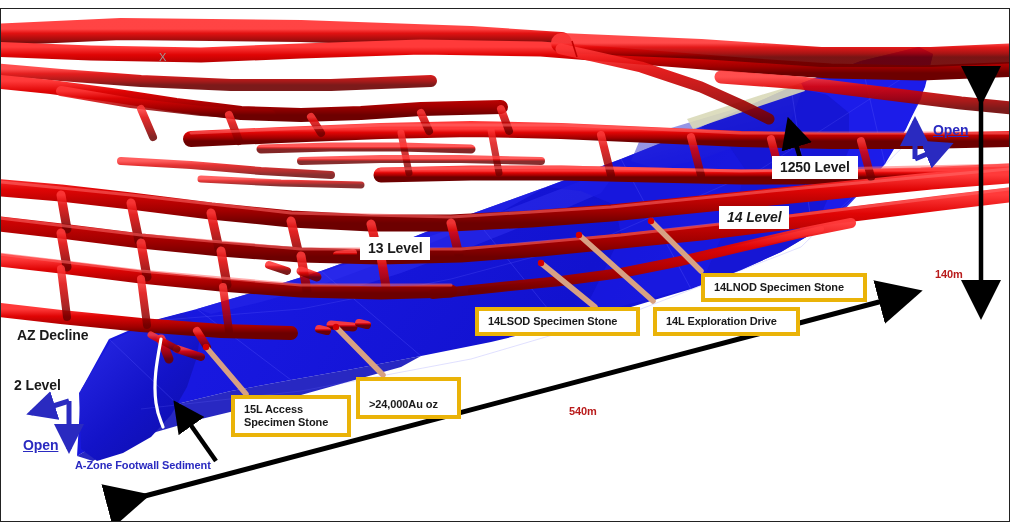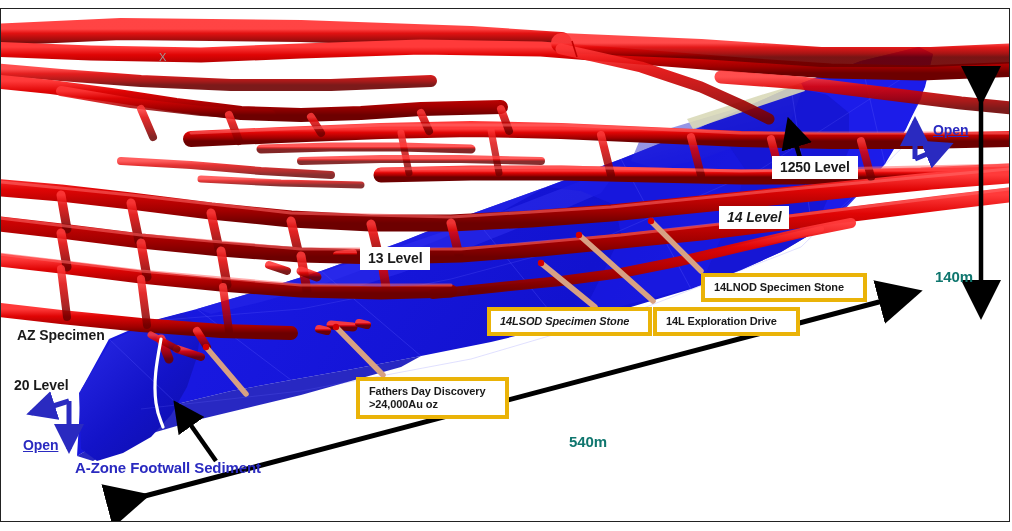--- a/index.html
+++ b/index.html
@@ -72,29 +72,29 @@
     padding: 0;
     color: #2a2ac0;
     font-size: 14px;
     text-decoration: underline;
   }
   .lbl.blue-sm {
     background: transparent;
     border: none;
     padding: 0;
     color: #2a2ac0;
-    font-size: 15px;
+    font-size: 11px;
     font-weight: bold;
   }
   .lbl.scale {
     background: transparent;
     border: none;
     padding: 0;
-    color: #0f766e;
-    font-size: 15px;
+    color: #b91c1c;
+    font-size: 11px;
     font-weight: bold;
   }
   .xmark {
     position: absolute;
     color: #9a9a9a;
     font-size: 11px;
     font-family: "Liberation Sans", sans-serif;
   }
 </style>
 </head>
@@ -339,45 +339,46 @@
       </g>
 
       <g>
         <path d="M 68 392 L 30 404" stroke="#2a2ac0" stroke-width="5" fill="none" marker-end="url(#bluearrow)"></path>
         <path d="M 68 392 L 68 440" stroke="#2a2ac0" stroke-width="5" fill="none" marker-end="url(#bluearrow)"></path>
       </g>
     </svg>
 
     <div class="xmark" style="left:158px; top:42px;">X</div>
 
-    <div class="lbl naked" style="left:16px; top:318px;">AZ Specimen</div>
-
-    <div class="lbl naked" style="left:13px; top:368px;">20 Level</div>
-
-    <div class="lbl plain" style="left:359px; top:228px;margin-top:10px;">13 Level</div>
+    <div class="lbl naked" style="left:16px; top:318px;">AZ Decline</div>
+
+    <div class="lbl naked" style="left:13px; top:368px;">2 Level</div>
+
+    <div class="lbl plain" style="left:359px; top:228px;">13 Level</div>
 
     <div class="lbl plain" style="left:718px; top:197px;font-style:italic;">14 Level</div>
 
     <div class="lbl plain" style="left:771px; top:147px;">1250 Level</div>
 
-    <div class="lbl boxed" style="left:486px; top:298px;font-style:italic;">14LSOD Specimen Stone</div>
+    <div class="lbl boxed" style="left:474px; top:298px;">14LSOD Specimen Stone</div>
 
     <div class="lbl boxed" style="left:652px; top:298px;">14L Exploration Drive</div>
 
     <div class="lbl boxed" style="left:700px; top:264px;">14LNOD Specimen Stone</div>
 
-
-    <div class="lbl boxed" style="left:355px; top:368px;"><span>Fathers Day Discovery</span><br><span>&gt;24,000Au oz</span></div>
+    <div class="lbl boxed" style="left:230px; top:386px;"><span>15L Access</span><br><span>Specimen Stone</span></div>
+
+    <div class="lbl boxed" style="left:355px; top:368px;"><br><span>&gt;24,000Au oz</span></div>
 
     <div class="lbl blue-sm" style="left:74px; top:450px;">A-Zone Footwall Sediment</div>
 
     <div class="lbl blue" style="left:932px; top:113px;">Open</div>
 
     <div class="lbl blue" style="left:22px; top:428px;">Open</div>
 
     <div class="lbl scale" style="left:934px; top:259px;">140m</div>
 
-    <div class="lbl scale" style="left:568px; top:424px;">540m</div>
+    <div class="lbl scale" style="left:568px; top:396px;">540m</div>
 
   </div>
 
   <div id="frame"></div>
 </div>
 
 </body></html>

